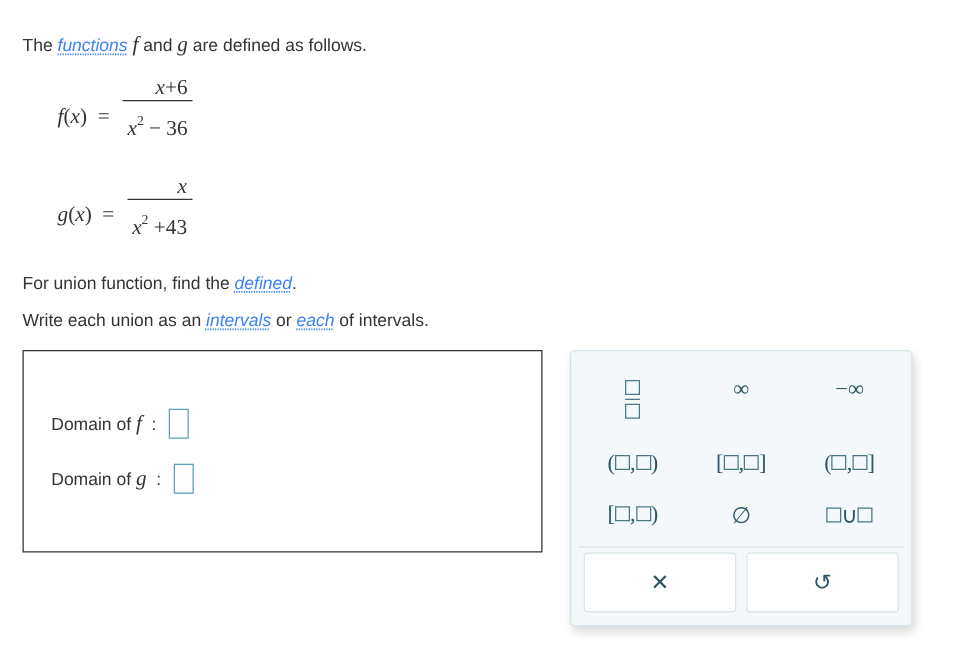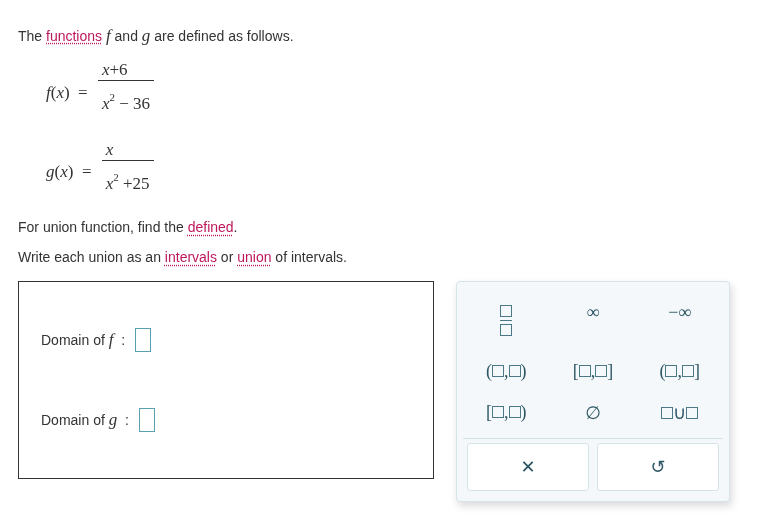--- a/index.html
+++ b/index.html
@@ -4,29 +4,30 @@
 <style>
   body {
     font-family: Arial, Helvetica, sans-serif;
     font-size: 14px;
     color: #333;
     margin: 0;
     padding: 12px 18px;
     background: #fff;
   }
   .link {
-    color: #be185d;
+    color: #3b82f6;
     text-decoration: underline dotted;
     text-underline-offset: 2px;
+    font-style: italic;
   }
   .math-ital { font-family: 'Times New Roman', serif; font-style: italic; font-size: 17px; }
   .math-norm { font-family: 'Times New Roman', serif; font-size: 17px; }
 
   .eq-block { margin: 14px 0 14px 28px; display: flex; align-items: center; }
-  .frac { display: inline-block; text-align: left; vertical-align: middle; margin-left: 6px; }
+  .frac { display: inline-block; text-align: right; vertical-align: middle; margin-left: 6px; }
   .frac .num { display: block; padding: 0 4px; }
   .frac .den { display: block; border-top: 1px solid #333; padding: 12px 4px; }
   .sup { font-size: 11px; vertical-align: super; position: relative; top: -2px; }
 
   .answer-panel { border: 1px solid #333; padding: 28px 22px; width: 370px; display: inline-block; vertical-align: top; }
   .answer-row { margin: 18px 0; display: flex; align-items: center; }
   .answer-row .lbl { font-size: 14px; }
   .answer-box {
     display: inline-block; width: 14px; height: 22px;
     border: 1px solid #5aa0b0; margin-left: 10px; cursor: text;
@@ -73,40 +74,40 @@
   </span>
 </div>
 
 <div class="eq-block">
   <span class="math-ital">g</span>
     <span class="math-norm">(</span>
     <span class="math-ital">x</span>
     <span class="math-norm">)&nbsp;&nbsp;=&nbsp;</span>
   <span class="frac">
     <span class="num"><span class="math-ital">x</span></span>
-    <span class="den"><span class="math-ital">x</span><span class="math-norm sup">2</span><span class="math-norm"> +25</span></span>
+    <span class="den"><span class="math-ital">x</span><span class="math-norm sup">2</span><span class="math-norm"> +43</span></span>
   </span>
 </div>
 
 <p>
   <span>For union function, find the </span><span class="link">defined</span><span>.</span>
 </p>
 
 <p>
-  <span>Write each union as an </span><span class="link">intervals</span><span> or </span><span class="link">union</span><span> of intervals.</span>
+  <span>Write each union as an </span><span class="link">intervals</span><span> or </span><span class="link">each</span><span> of intervals.</span>
 </p>
 
 <div class="content-area">
 
   <div class="answer-panel">
     <div class="answer-row">
       <span class="lbl">Domain of <span class="math-ital">f</span> &nbsp;:</span>
       <span class="answer-box"></span>
     </div>
-    <div class="answer-row" style="margin-top:56px;">
+    <div class="answer-row" style="margin-top:20px;">
       <span class="lbl">Domain of <span class="math-ital">g</span> &nbsp;:</span>
       <span class="answer-box"></span>
     </div>
   </div>
 
   <div class="palette-wrap">
     <div class="palette">
       <div class="prow">
         <div class="pcell">
           <span class="mfrac"><span class="t"><span class="sq"></span></span><span class="b"><span class="sq"></span></span></span>

